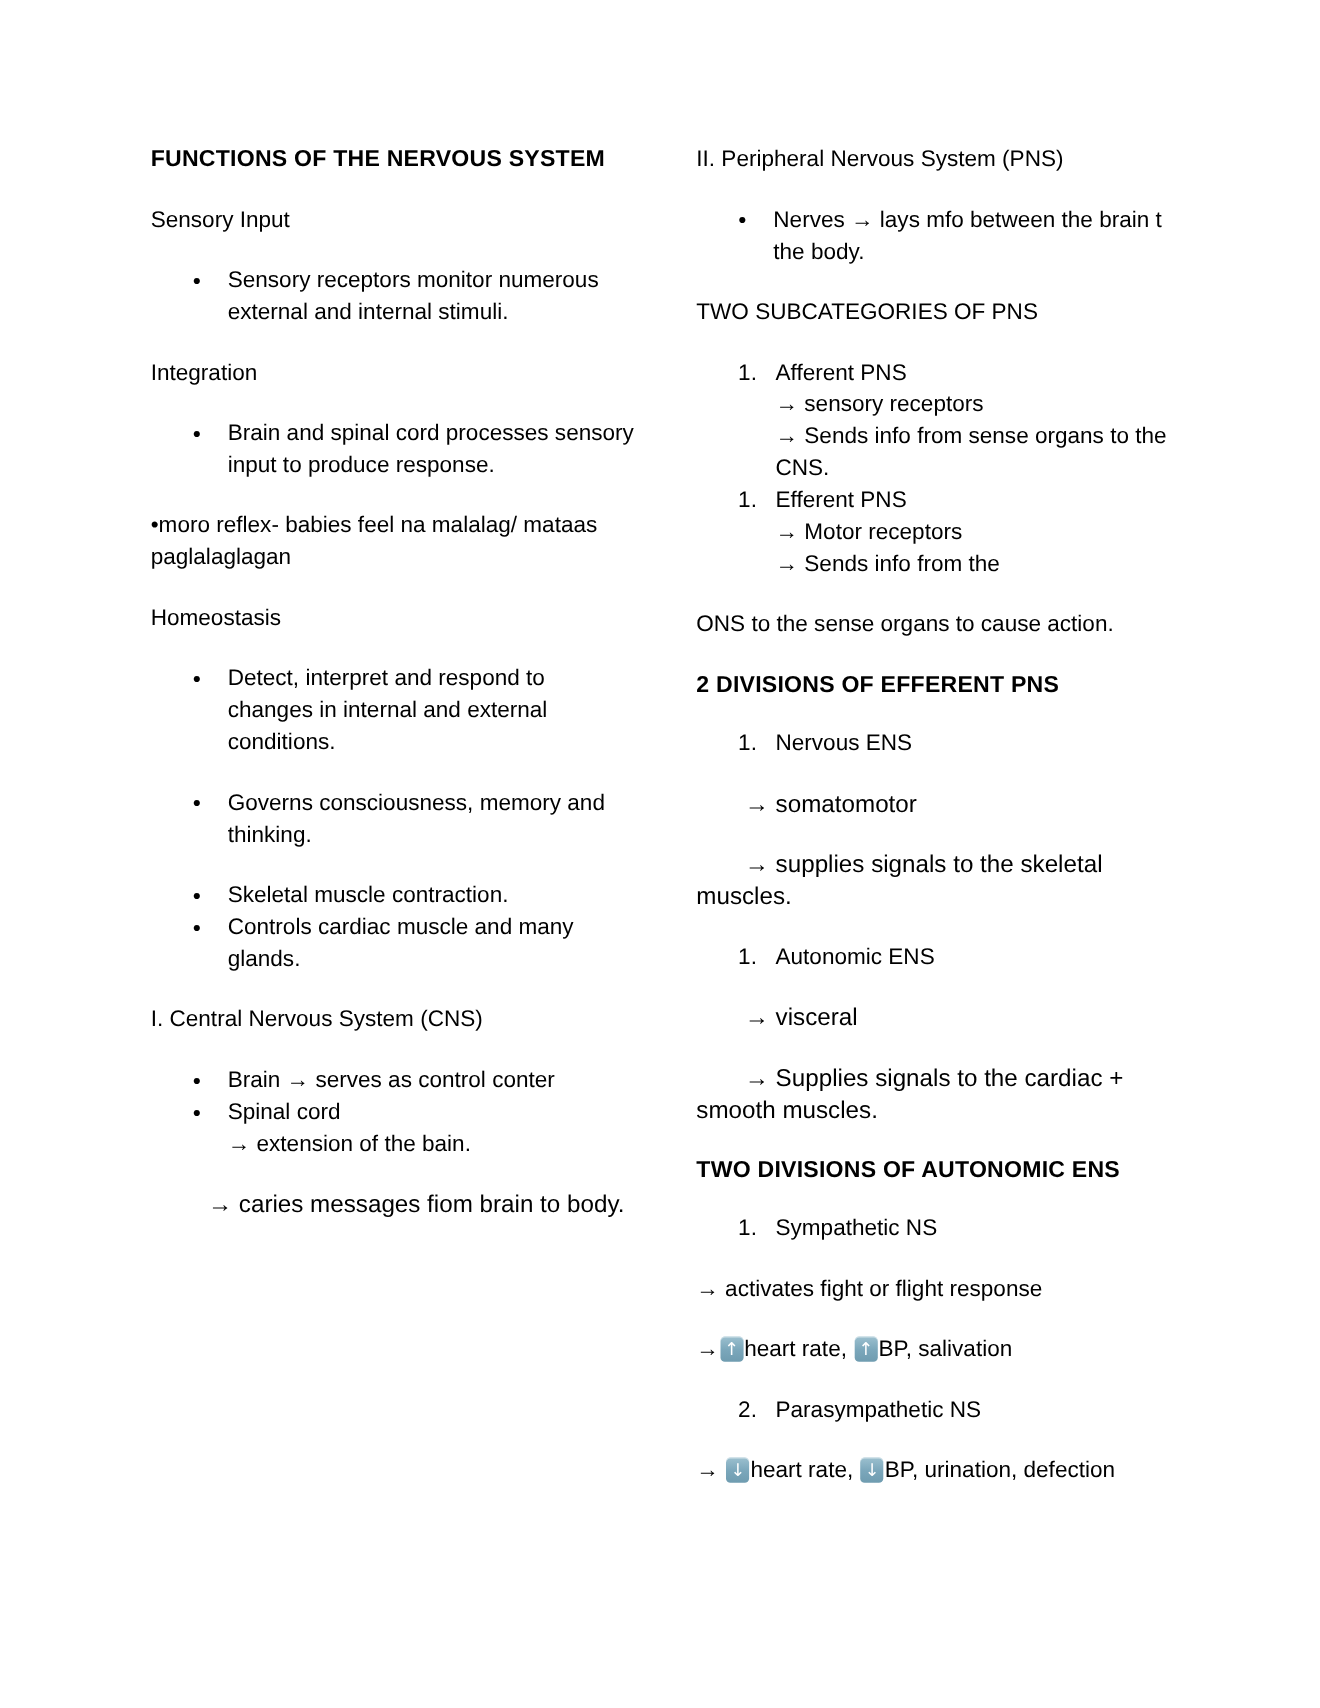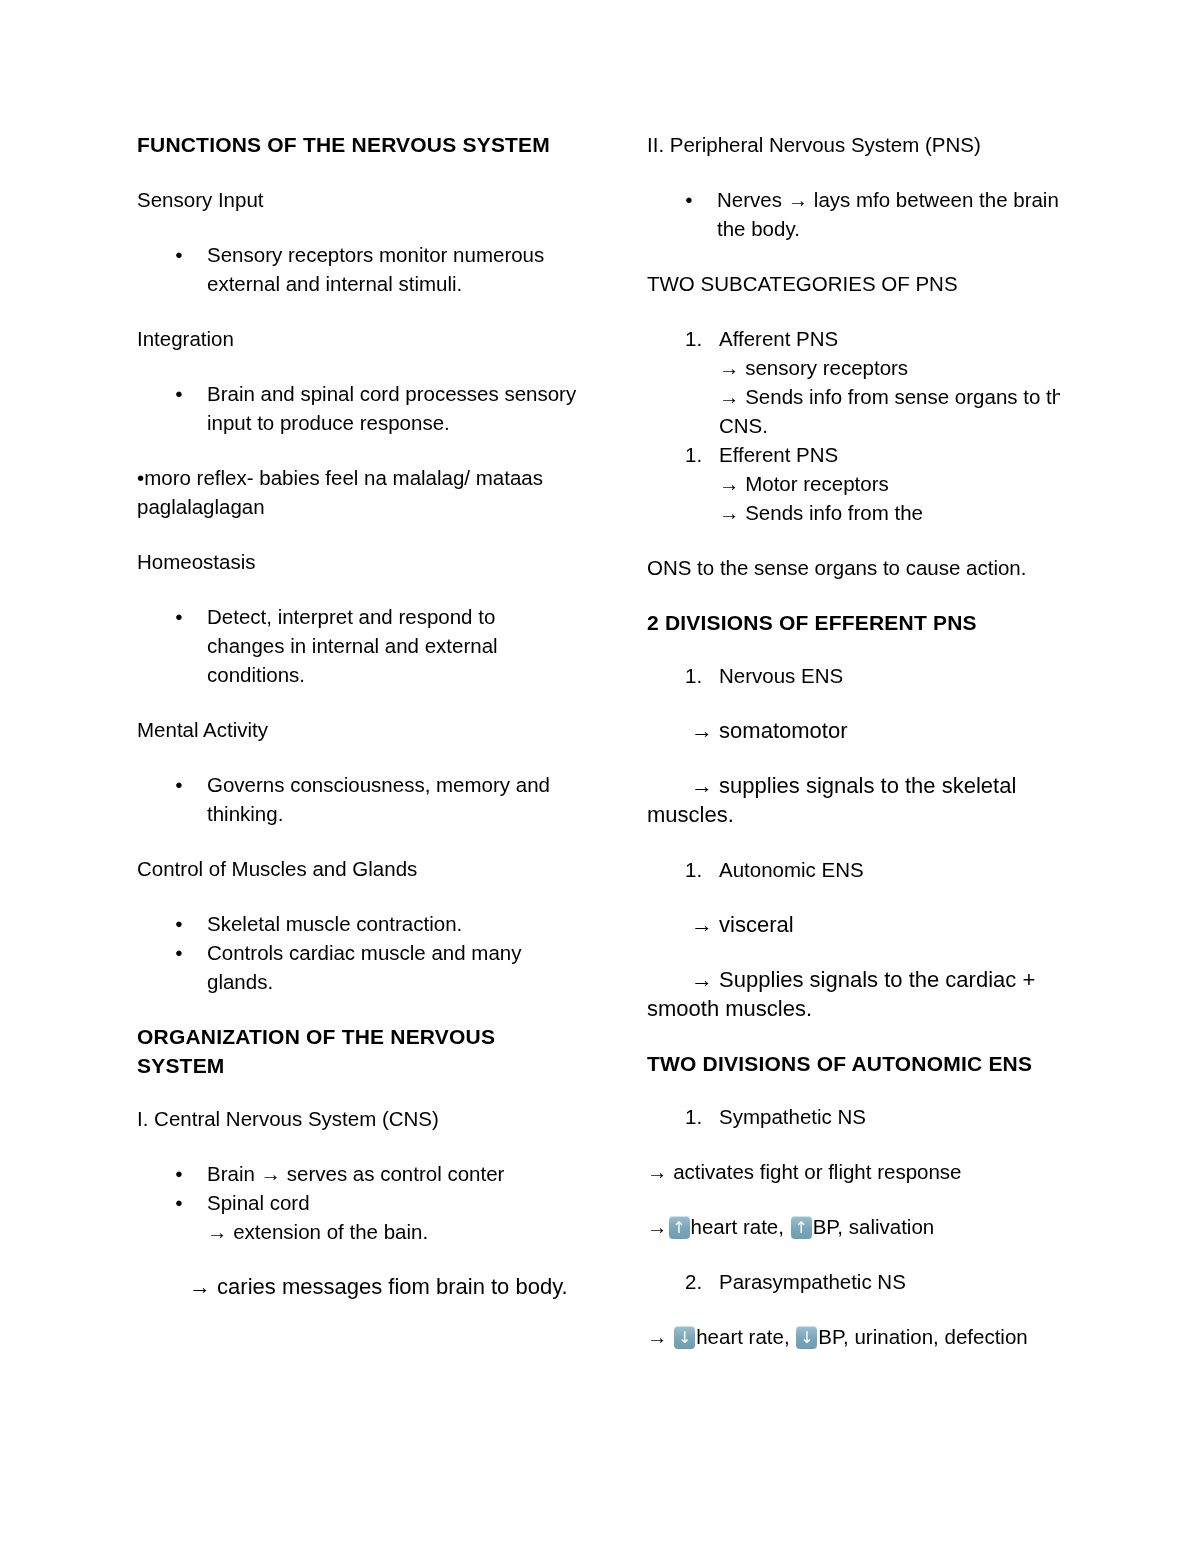--- a/index.html
+++ b/index.html
@@ -15,21 +15,21 @@
     font-family: "Liberation Sans", sans-serif;
     color: #000000;
     overflow: hidden;
   }
   .col {
     position: absolute;
     top: 130px;
     width: 440px;
   }
   .col-left  { left: 137px; }
-  .col-right { left: 647px; }
+  .col-right { left: 633px; }
 
   .h1 {
     font-size: 21px;
     font-weight: bold;
     line-height: 29px;
     letter-spacing: 0.2px;
     margin: 0 0 26px 0;
   }
   .h1.tight { margin-bottom: 24px; }
 
@@ -129,32 +129,29 @@
       <li>Brain and spinal cord processes sensory input to produce response.</li>
     </ul>
 
     <div class="para">•moro reflex-  babies feel na malalag/ mataas paglalaglagan</div>
 
     <div class="para">Homeostasis</div>
     <ul class="bullets">
       <li>Detect, interpret and respond to changes in internal and external conditions.</li>
     </ul>
 
-    <div class="para">Mental Activity</div>
     <ul class="bullets">
       <li>Governs consciousness, memory and thinking.</li>
     </ul>
 
-    <div class="para">Control of Muscles and Glands</div>
     <ul class="bullets">
       <li>Skeletal muscle contraction.</li>
       <li>Controls cardiac muscle and many glands.</li>
     </ul>
 
-    <div class="h1 tight">ORGANIZATION OF THE NERVOUS SYSTEM</div>
 
     <div class="para">I. Central Nervous System (CNS)</div>
     <ul class="bullets">
       <li>
         <span>Brain → serves as control conter</span>
       </li>
       <li>
         <span>Spinal cord</span>
         <span class="sub">→ extension of the bain.</span>
       </li>

